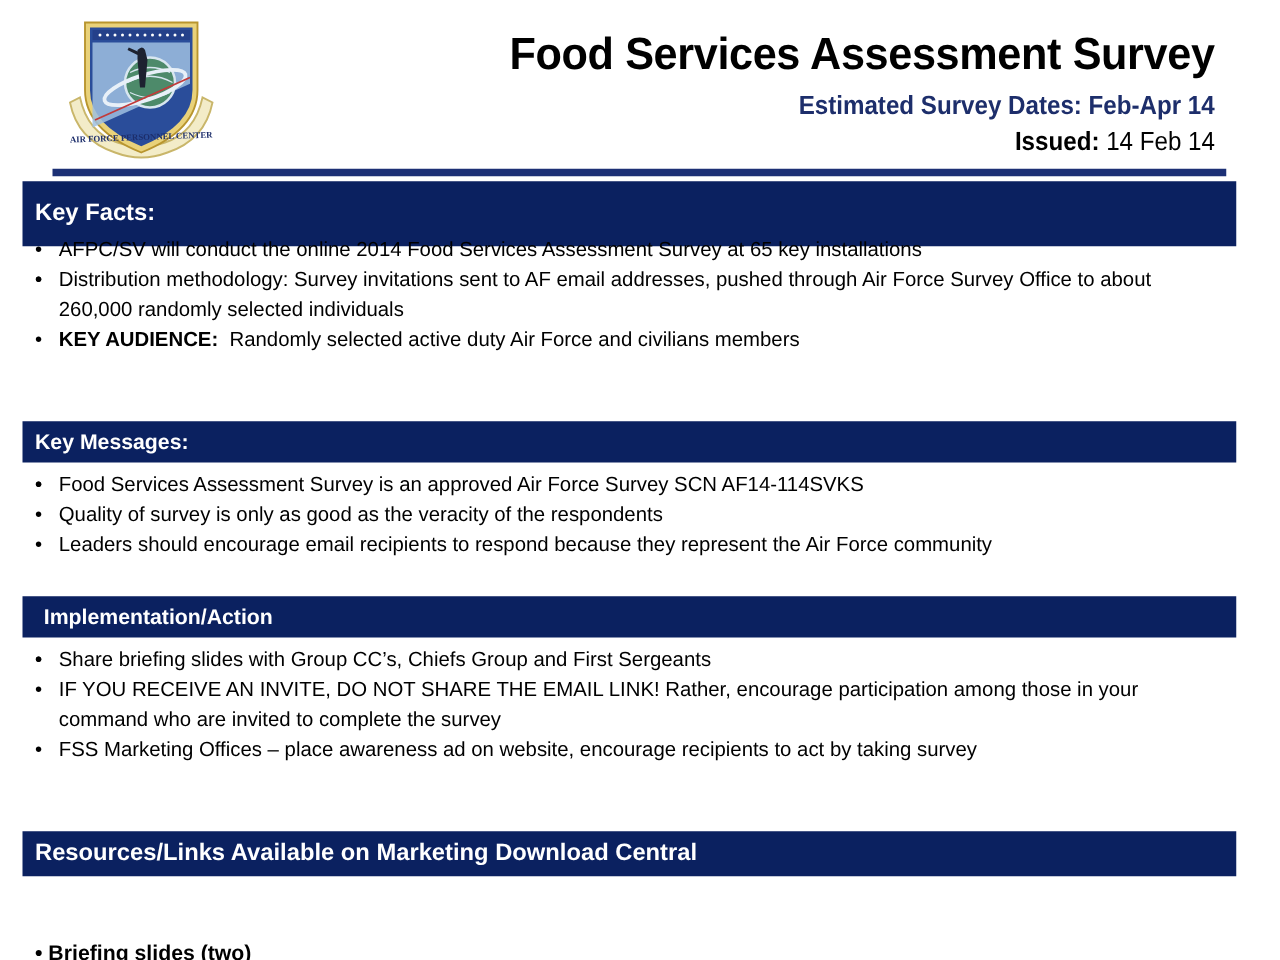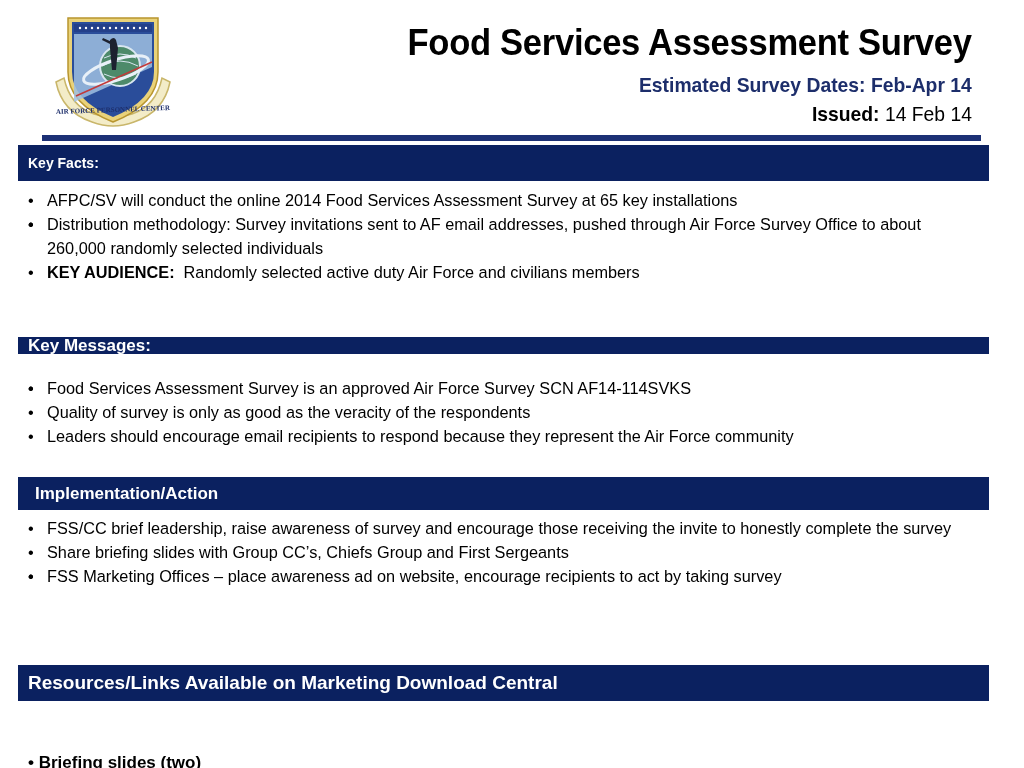--- a/index.html
+++ b/index.html
@@ -66,40 +66,40 @@
     <text x="61" y="100" text-anchor="middle" font-family="Liberation Serif, serif" font-size="7" font-weight="bold" fill="#1d2e6b" transform="rotate(-2 61 100)">AIR FORCE PERSONNEL CENTER</text>
   </svg>
 </div>
 
 <div class="title">Food Services Assessment Survey</div>
 <div class="subtitle">Estimated Survey Dates: Feb-Apr 14</div>
 <div class="issued"><b>Issued:</b><span> 14 Feb 14</span></div>
 
 <div class="rule"></div>
 
-<div class="bar" style="top:145px;height:36px;font-size:14px;">Key Facts:</div>
+<div class="bar" style="top:145px;height:52px;font-size:19px;">Key Facts:</div>
 <ul class="list" style="top:188px;width:930px;">
   <li><span class="dot">•</span><span>AFPC/SV will conduct the online 2014 Food Services Assessment Survey at 65 key installations</span></li>
   <li><span class="dot">•</span></li>
   <li><span class="dot">•</span><span>Distribution methodology:  Survey invitations sent to AF email addresses, pushed through Air Force Survey Office to about 260,000 randomly selected individuals</span></li>
   <li><span class="dot">•</span><b>KEY AUDIENCE:</b><span style="white-space:pre">  Randomly selected active duty Air Force and civilians members</span></li>
 </ul>
 
-<div class="bar" style="top:337px;height:17px;font-size:17px;">Key Messages:</div>
+<div class="bar" style="top:337px;height:33px;font-size:17px;">Key Messages:</div>
 <ul class="list" style="top:376px;width:960px;">
   <li><span class="dot">•</span></li>
   <li><span class="dot">•</span><span>Food Services Assessment Survey is an approved Air Force Survey SCN AF14-114SVKS</span></li>
   <li><span class="dot">•</span><span>Quality of survey is only as good as the veracity of the respondents</span></li>
   <li><span class="dot">•</span><span>Leaders should encourage email recipients to respond because they represent the Air Force community</span></li>
 </ul>
 
 <div class="bar" style="top:477px;height:33px;font-size:17px;padding-left:17px;">Implementation/Action</div>
 <ul class="list" style="top:516px;width:945px;">
-  <li><span class="dot">•</span><span>FSS/CC brief leadership, raise awareness of survey and encourage those receiving the invite to honestly complete the survey</span></li>
+  <li><span class="dot">•</span></li>
   <li><span class="dot">•</span><span>Share briefing slides with Group CC’s, Chiefs Group and First Sergeants</span></li>
-  <li><span class="dot">•</span></li>
+  <li><span class="dot">•</span><span>IF YOU RECEIVE AN INVITE, DO NOT SHARE THE EMAIL LINK!  Rather, encourage participation among those in your command who are invited to complete the survey</span></li>
   <li><span class="dot">•</span><span>FSS Marketing Offices – place awareness ad on website, encourage recipients to act by taking survey</span></li>
 </ul>
 
 <div class="bar" style="top:665px;height:36px;font-size:19px;text-align:center;">Resources/Links Available on Marketing Download Central</div>
 <ul class="res" style="top:707px;margin-top:44px;">
   <li><span>•</span> <span>Briefing slides (two)</span></li>
 </ul>
 
 </body></html>

